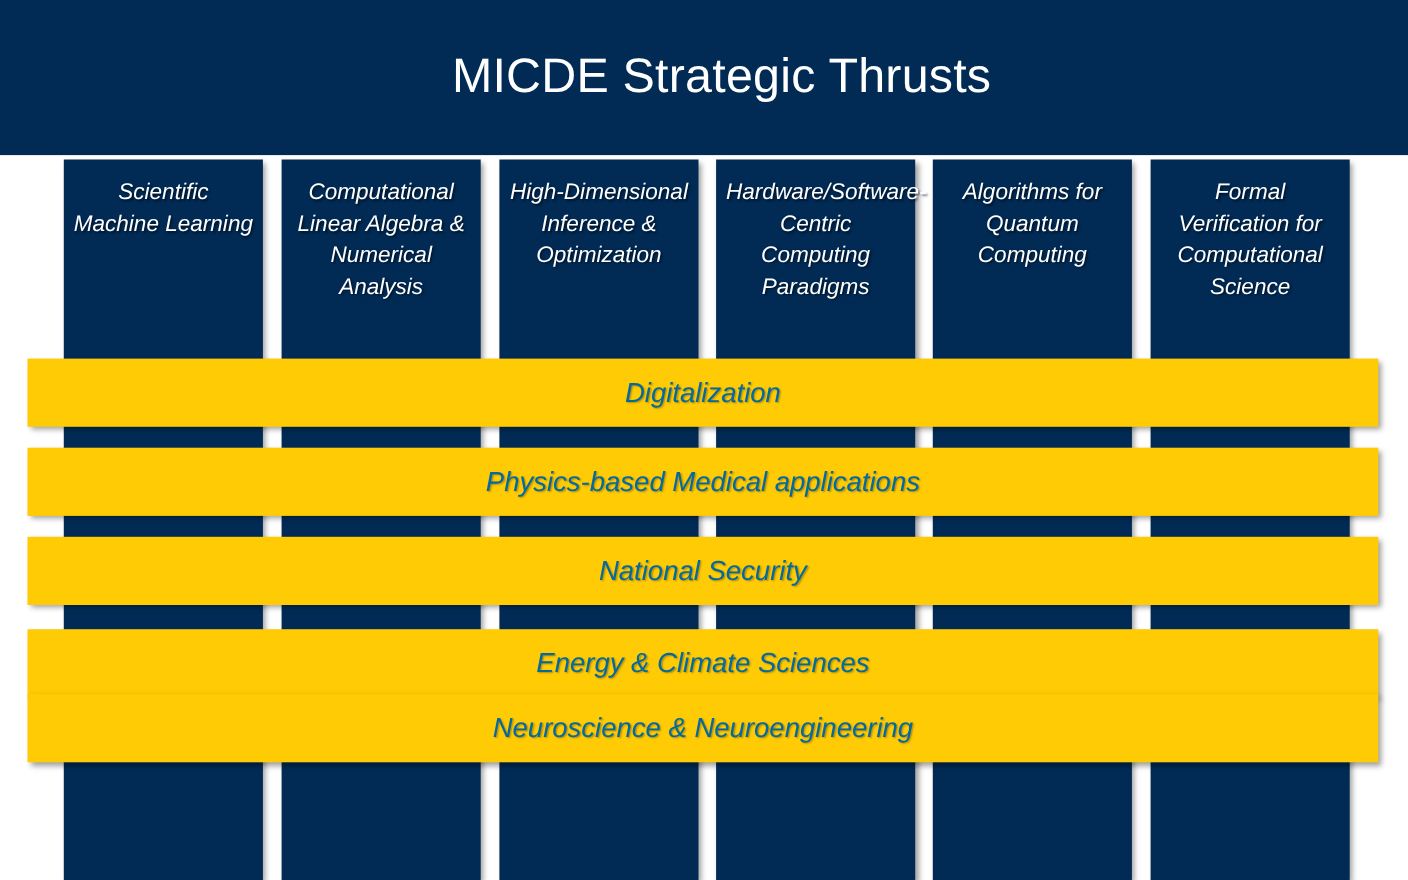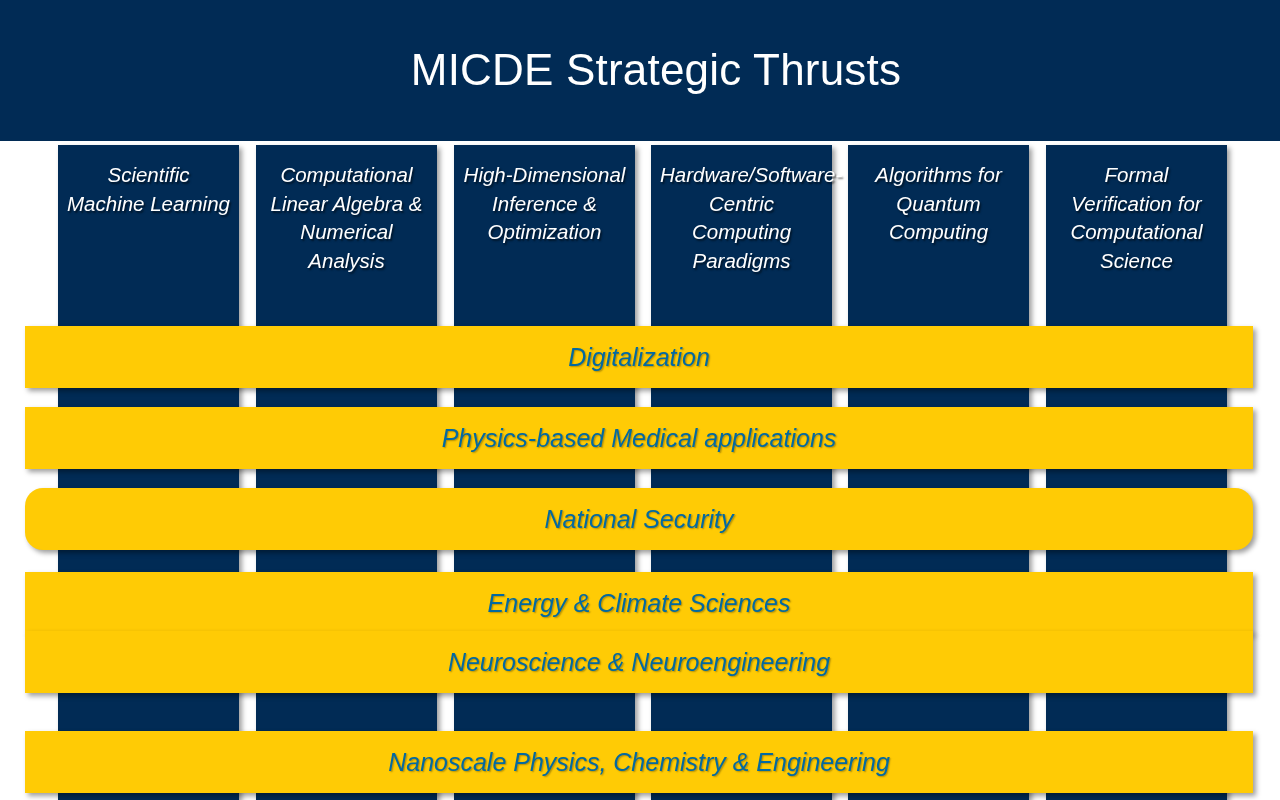--- a/index.html
+++ b/index.html
@@ -102,21 +102,21 @@
     font-size: 25px;
     font-weight: 400;
     line-height: 1.15;
     text-align: center;
     white-space: nowrap;
     text-shadow: 1.2px 1.2px 1.6px rgba(0,0,0,0.30);
   }
 
   .bar-0 { top: 185px; }
   .bar-1 { top: 266px; }
-  .bar-2 { top: 347px; border-radius: 18px; }
+  .bar-2 { top: 347px; }
   .bar-3 { top: 403px; margin-top: 28px; }
   .bar-4 { top: 490px; }
   .bar-5 { top: 590px; }
 </style>
 </head>
 <body>
 
 <div id="slide">
 
   <div class="title-banner">
@@ -152,18 +152,15 @@
     </div>
     <div class="bar bar-2">
       <span class="bar-label">National Security</span>
     </div>
     <div class="bar bar-3">
       <span class="bar-label">Energy &amp; Climate Sciences</span>
     </div>
     <div class="bar bar-4">
       <span class="bar-label">Neuroscience &amp; Neuroengineering</span>
     </div>
-    <div class="bar bar-5">
-      <span class="bar-label">Nanoscale Physics, Chemistry &amp; Engineering</span>
-    </div>
 
   </div>
 </div>
 
 </body></html>

